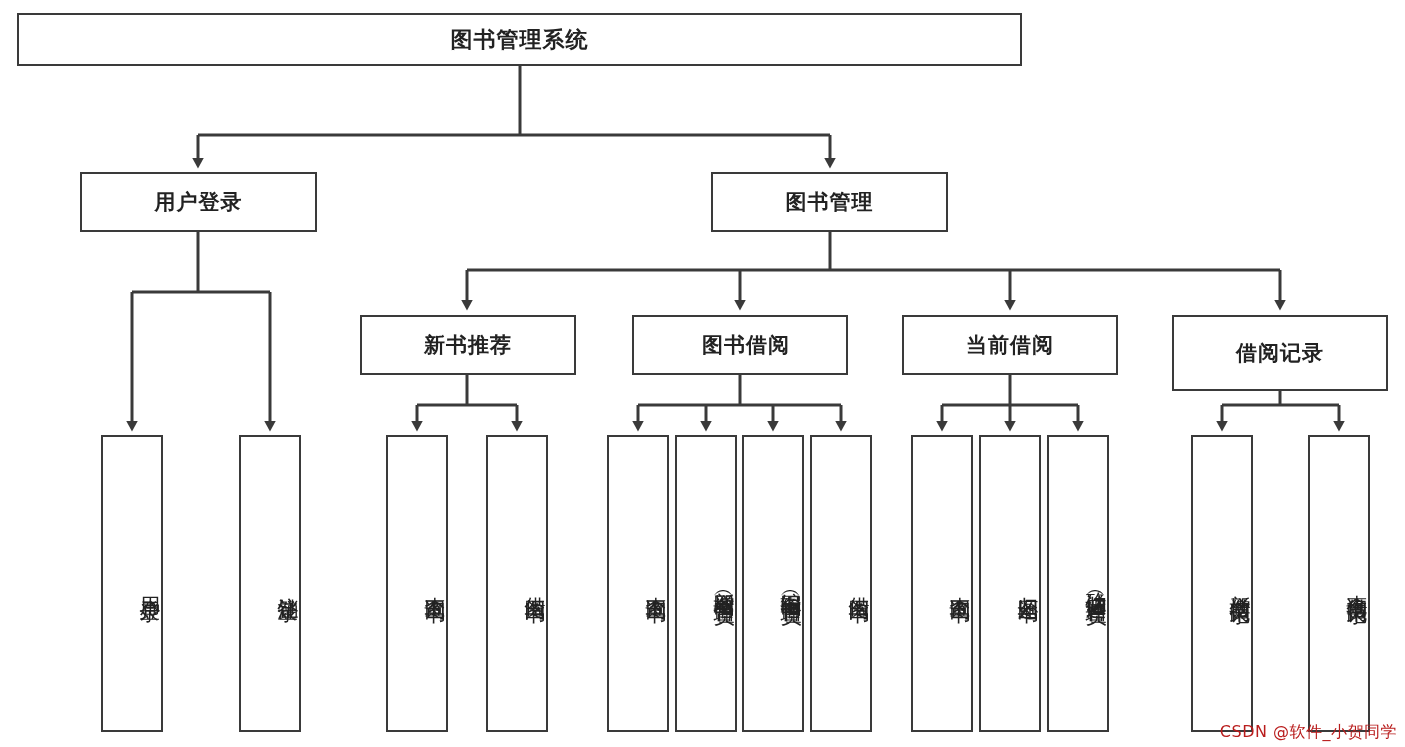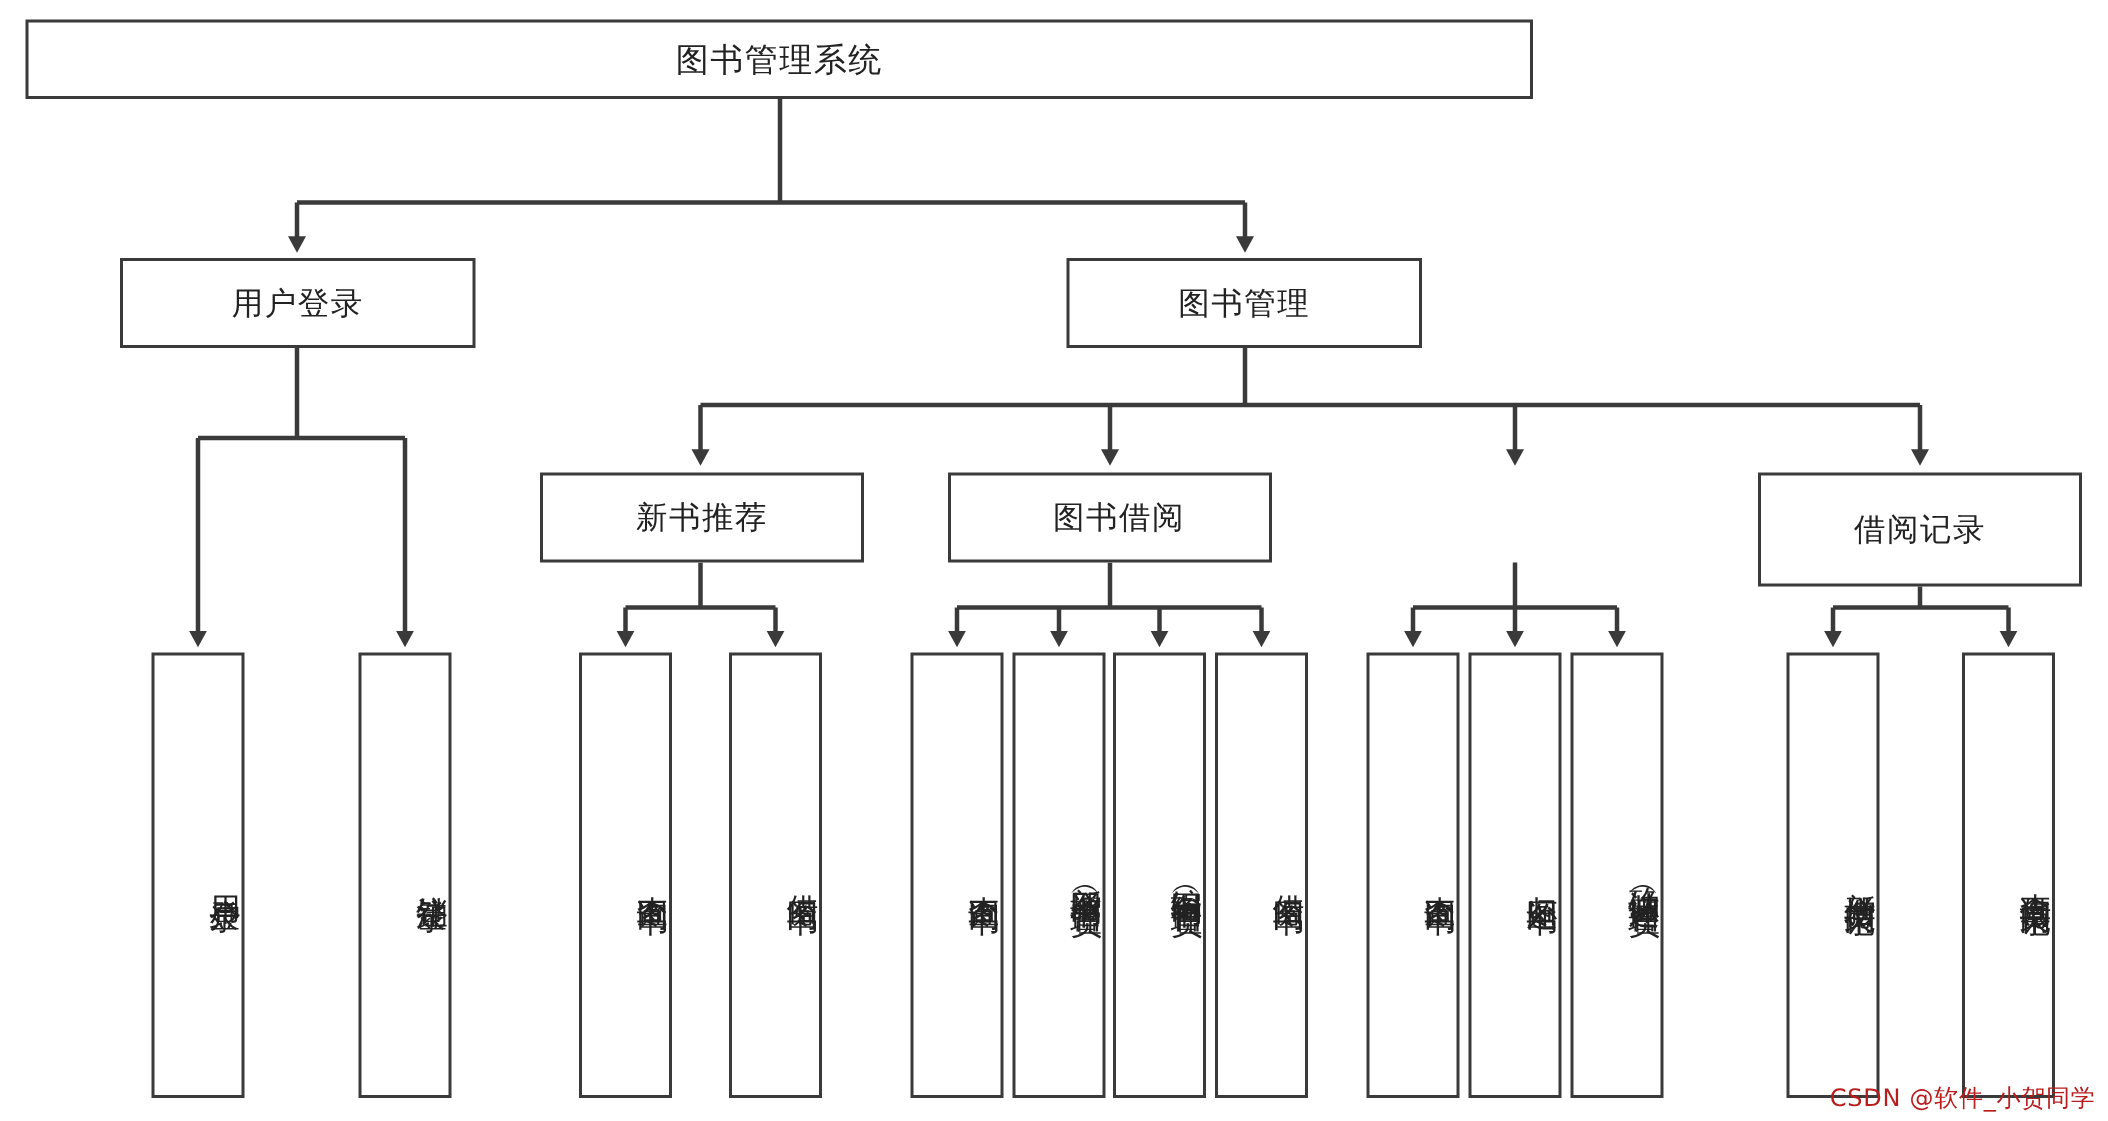--- a/index.html
+++ b/index.html
@@ -33,20 +33,21 @@
     display: flex;
     align-items: center;
     justify-content: center;
     color: #222222;
     z-index: 2;
   }
   .node-h {
     font-size: 21px;
     letter-spacing: 1px;
     white-space: nowrap;
+    font-weight: bold;
   }
   .node-root {
     font-size: 22px;
   }
   .node-v {
     writing-mode: vertical-rl;
     text-orientation: upright;
     font-size: 21px;
     letter-spacing: 2px;
     line-height: 1.05;
@@ -136,20 +137,23 @@
   <div class="node node-h" style="left:711px; top:172px; width:237px; height:60px;">
     <span>图书管理</span>
   </div>
 
   <div class="node node-h" style="left:360px; top:315px; width:216px; height:60px;">
     <span>新书推荐</span>
   </div>
   <div class="node node-h" style="left:632px; top:315px; width:216px; height:60px;padding-left:12px;">
     <span>图书借阅</span>
   </div>
+  <div class="node node-h" style="left:902px; top:315px; width:216px; height:60px;">
+    <span>当前借阅</span>
+  </div>
   <div class="node node-h" style="left:1172px; top:315px; width:216px; height:76px;">
     <span>借阅记录</span>
   </div>
 
   <div class="node node-v" style="left:101px; top:435px; width:62px; height:297px;">
     <span class="vlabel">用户登录</span>
   </div>
   <div class="node node-v" style="left:239px; top:435px; width:62px; height:297px;">
     <span class="vlabel">注销登录</span>
   </div>

